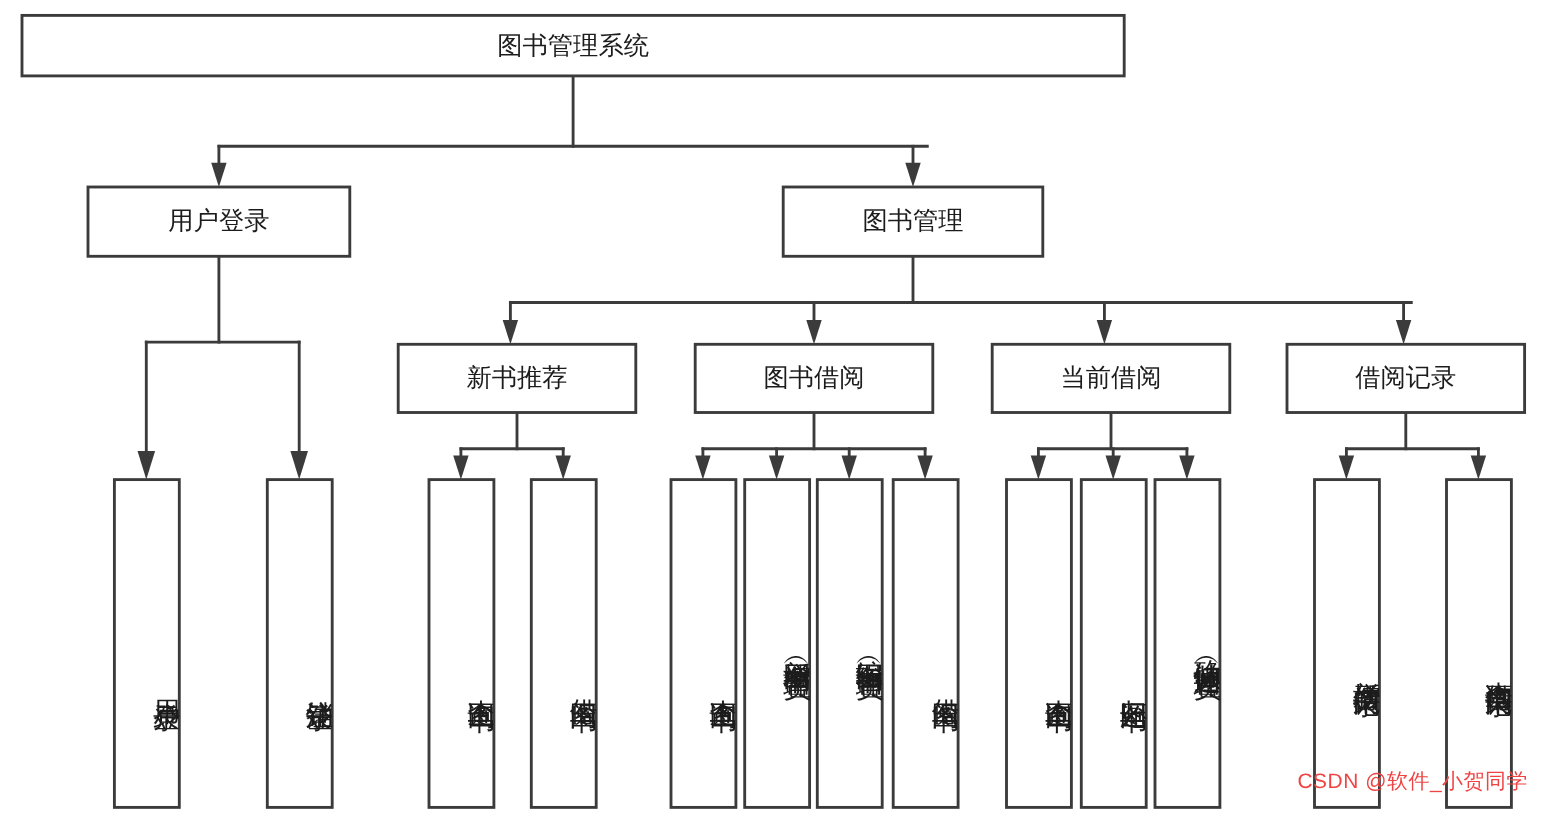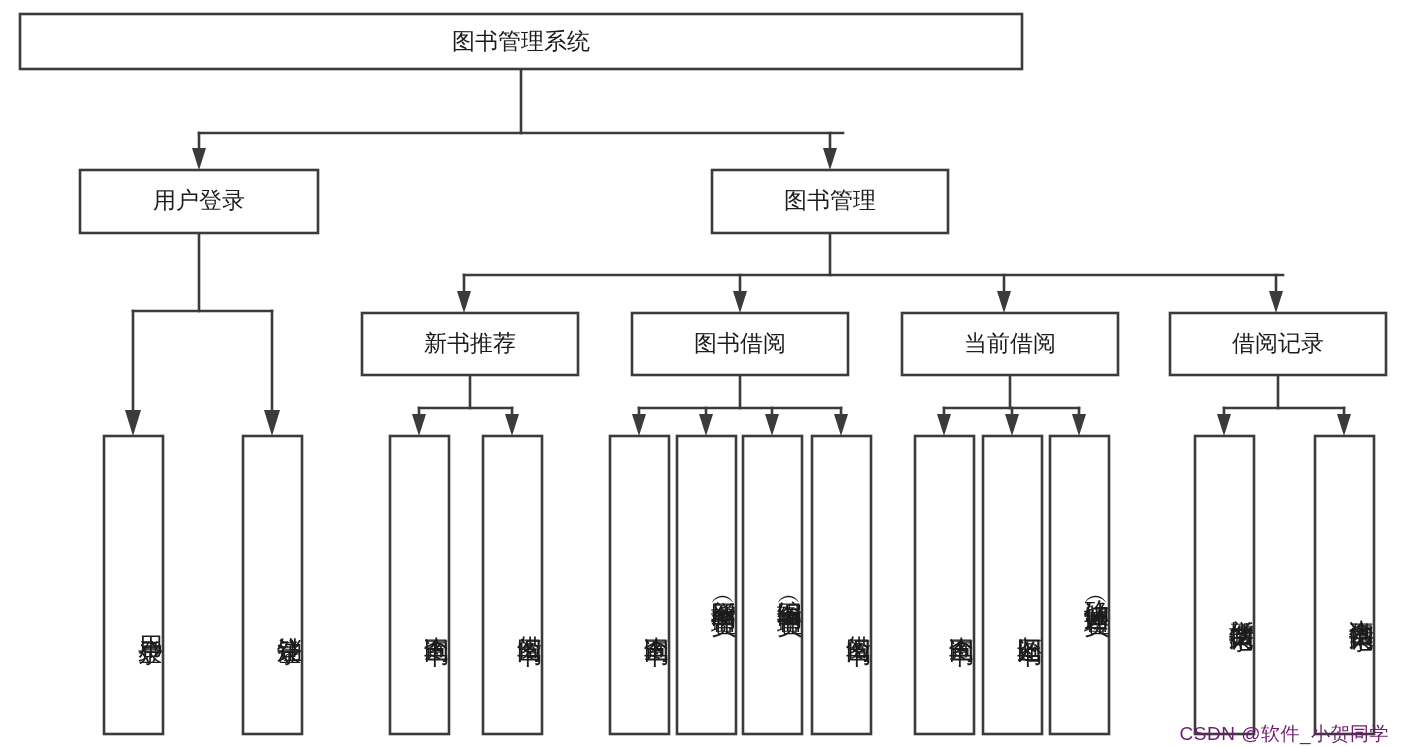--- a/index.html
+++ b/index.html
@@ -63,24 +63,24 @@
     color: #1c1c1c;
     display: flex;
     align-items: flex-start;
     justify-content: center;
     white-space: nowrap;
     pointer-events: none;
   }
   .watermark {
     position: absolute;
     right: 16px;
-    bottom: 0;
+    bottom: 24px;
     font-family: "Liberation Sans", "DejaVu Sans", sans-serif;
     font-size: 19px;
-    color: #701a75;
+    color: #ef4444;
     letter-spacing: 0.5px;
     white-space: nowrap;
   }
 </style>
 </head>
 <body>
 
 <div id="diagram-root">
 
   <svg id="tree-svg" viewBox="0 0 1405 747">

